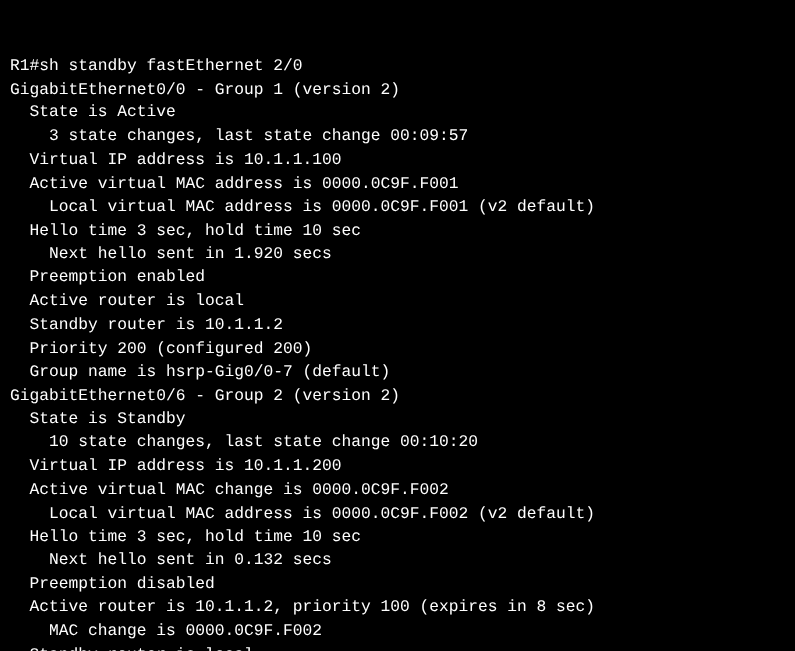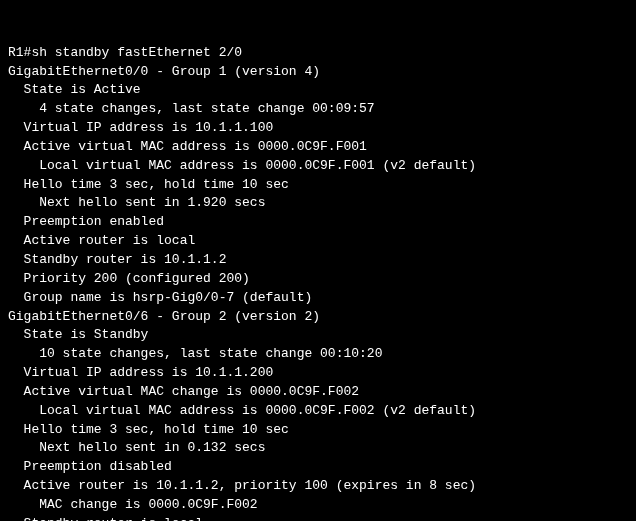--- a/index.html
+++ b/index.html
@@ -34,23 +34,23 @@
 
     @keyframes blink {
       50% { opacity: 0; }
     }
   </style>
 </head>
 <body>
 
 <div class="terminal">
   <div class="terminal-content" id="terminal-output"><span>R1#sh standby fastEthernet 2/0</span>
-<span>GigabitEthernet0/0 - Group 1 (version 4)</span>
+<span>GigabitEthernet0/0 - Group 1 (version 2)</span>
 <span>  State is Active</span>
-<span>    4 state changes, last state change 00:09:57</span>
+<span>    3 state changes, last state change 00:09:57</span>
 <span>  Virtual IP address is 10.1.1.100</span>
 <span>  Active virtual MAC address is 0000.0C9F.F001</span>
 <span>    Local virtual MAC address is 0000.0C9F.F001 (v2 default)</span>
 <span>  Hello time 3 sec, hold time 10 sec</span>
 <span>    Next hello sent in 1.920 secs</span>
 <span>  Preemption enabled</span>
 <span>  Active router is local</span>
 <span>  Standby router is 10.1.1.2</span>
 <span>  Priority 200 (configured 200)</span>
 <span>  Group name is hsrp-Gig0/0-7 (default)</span>

